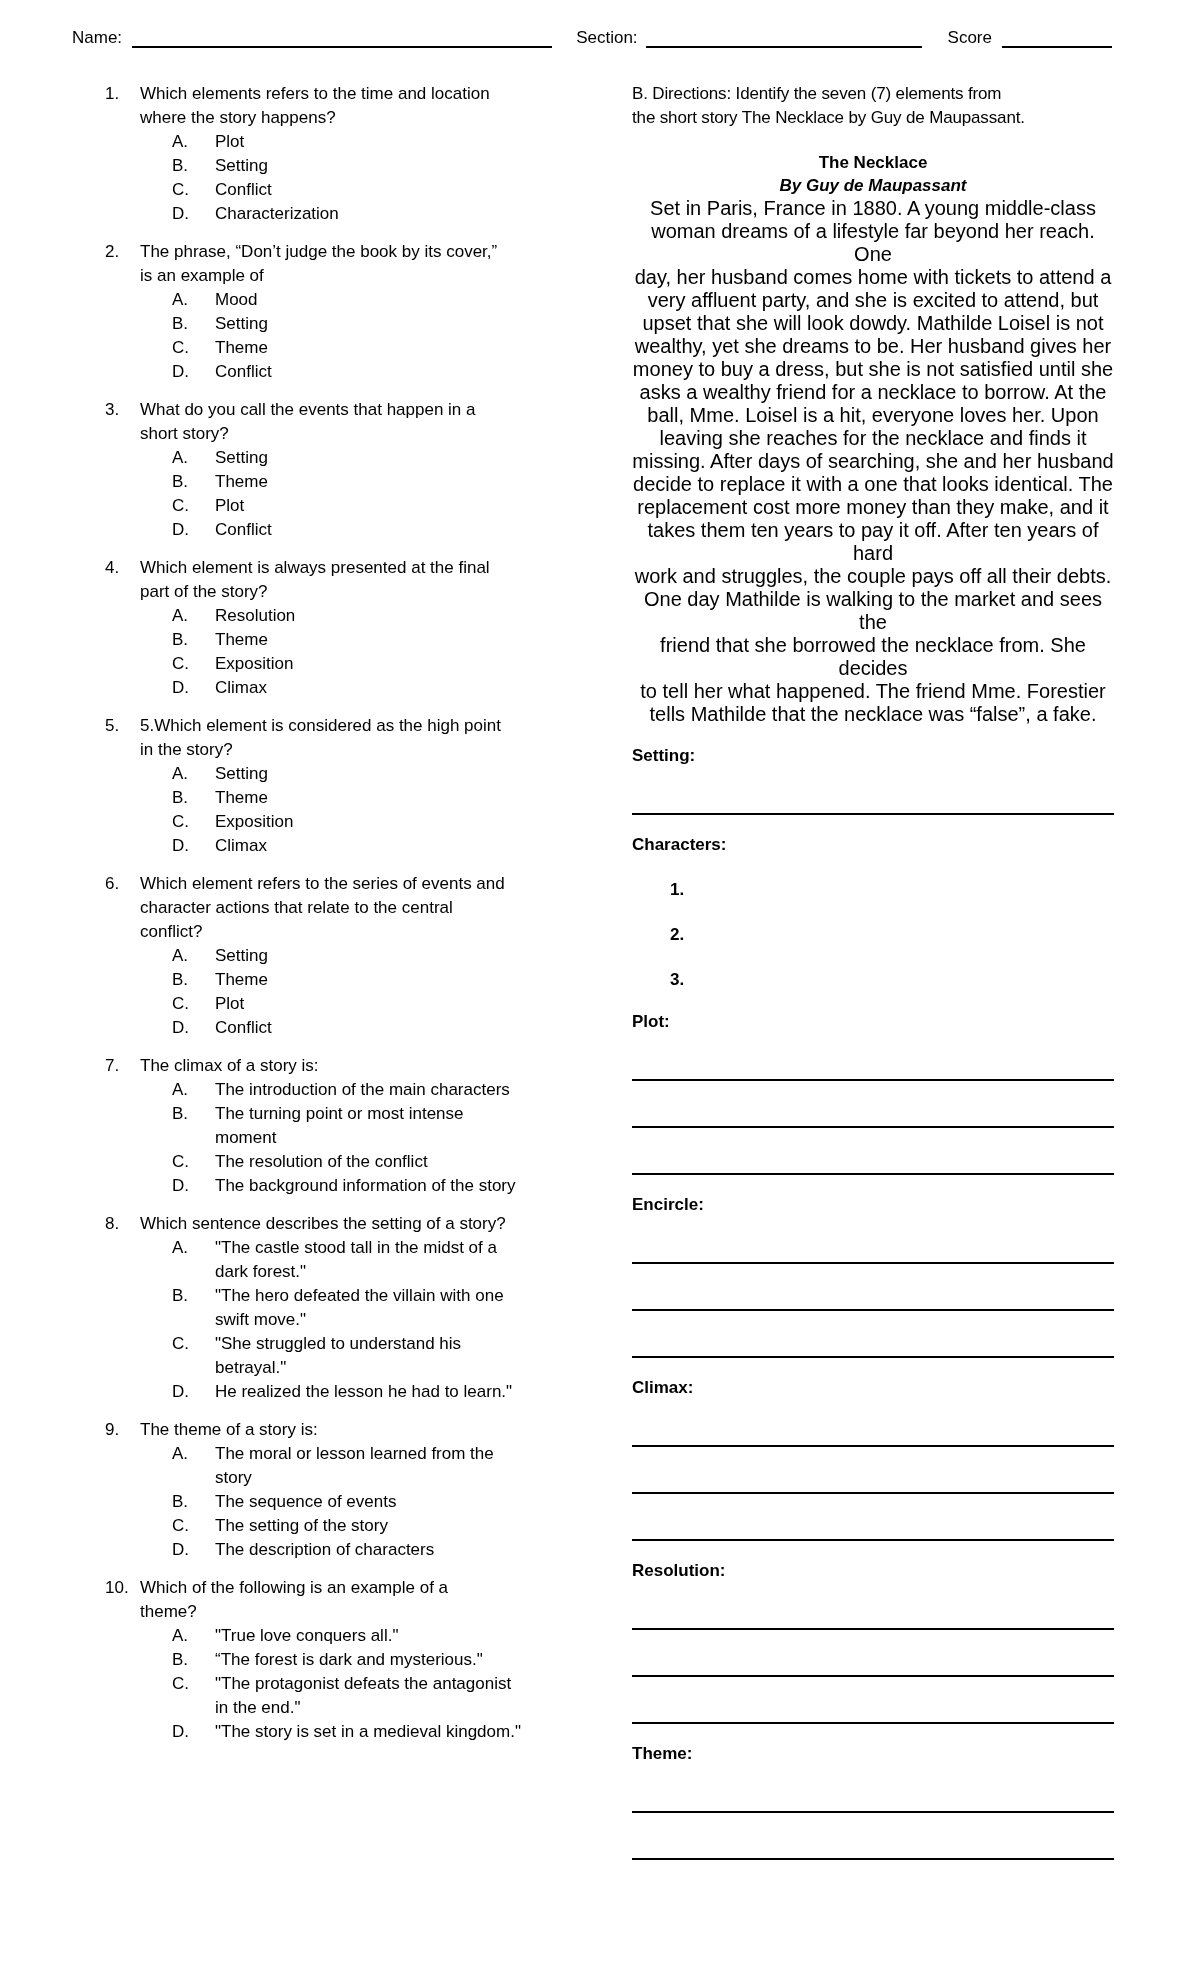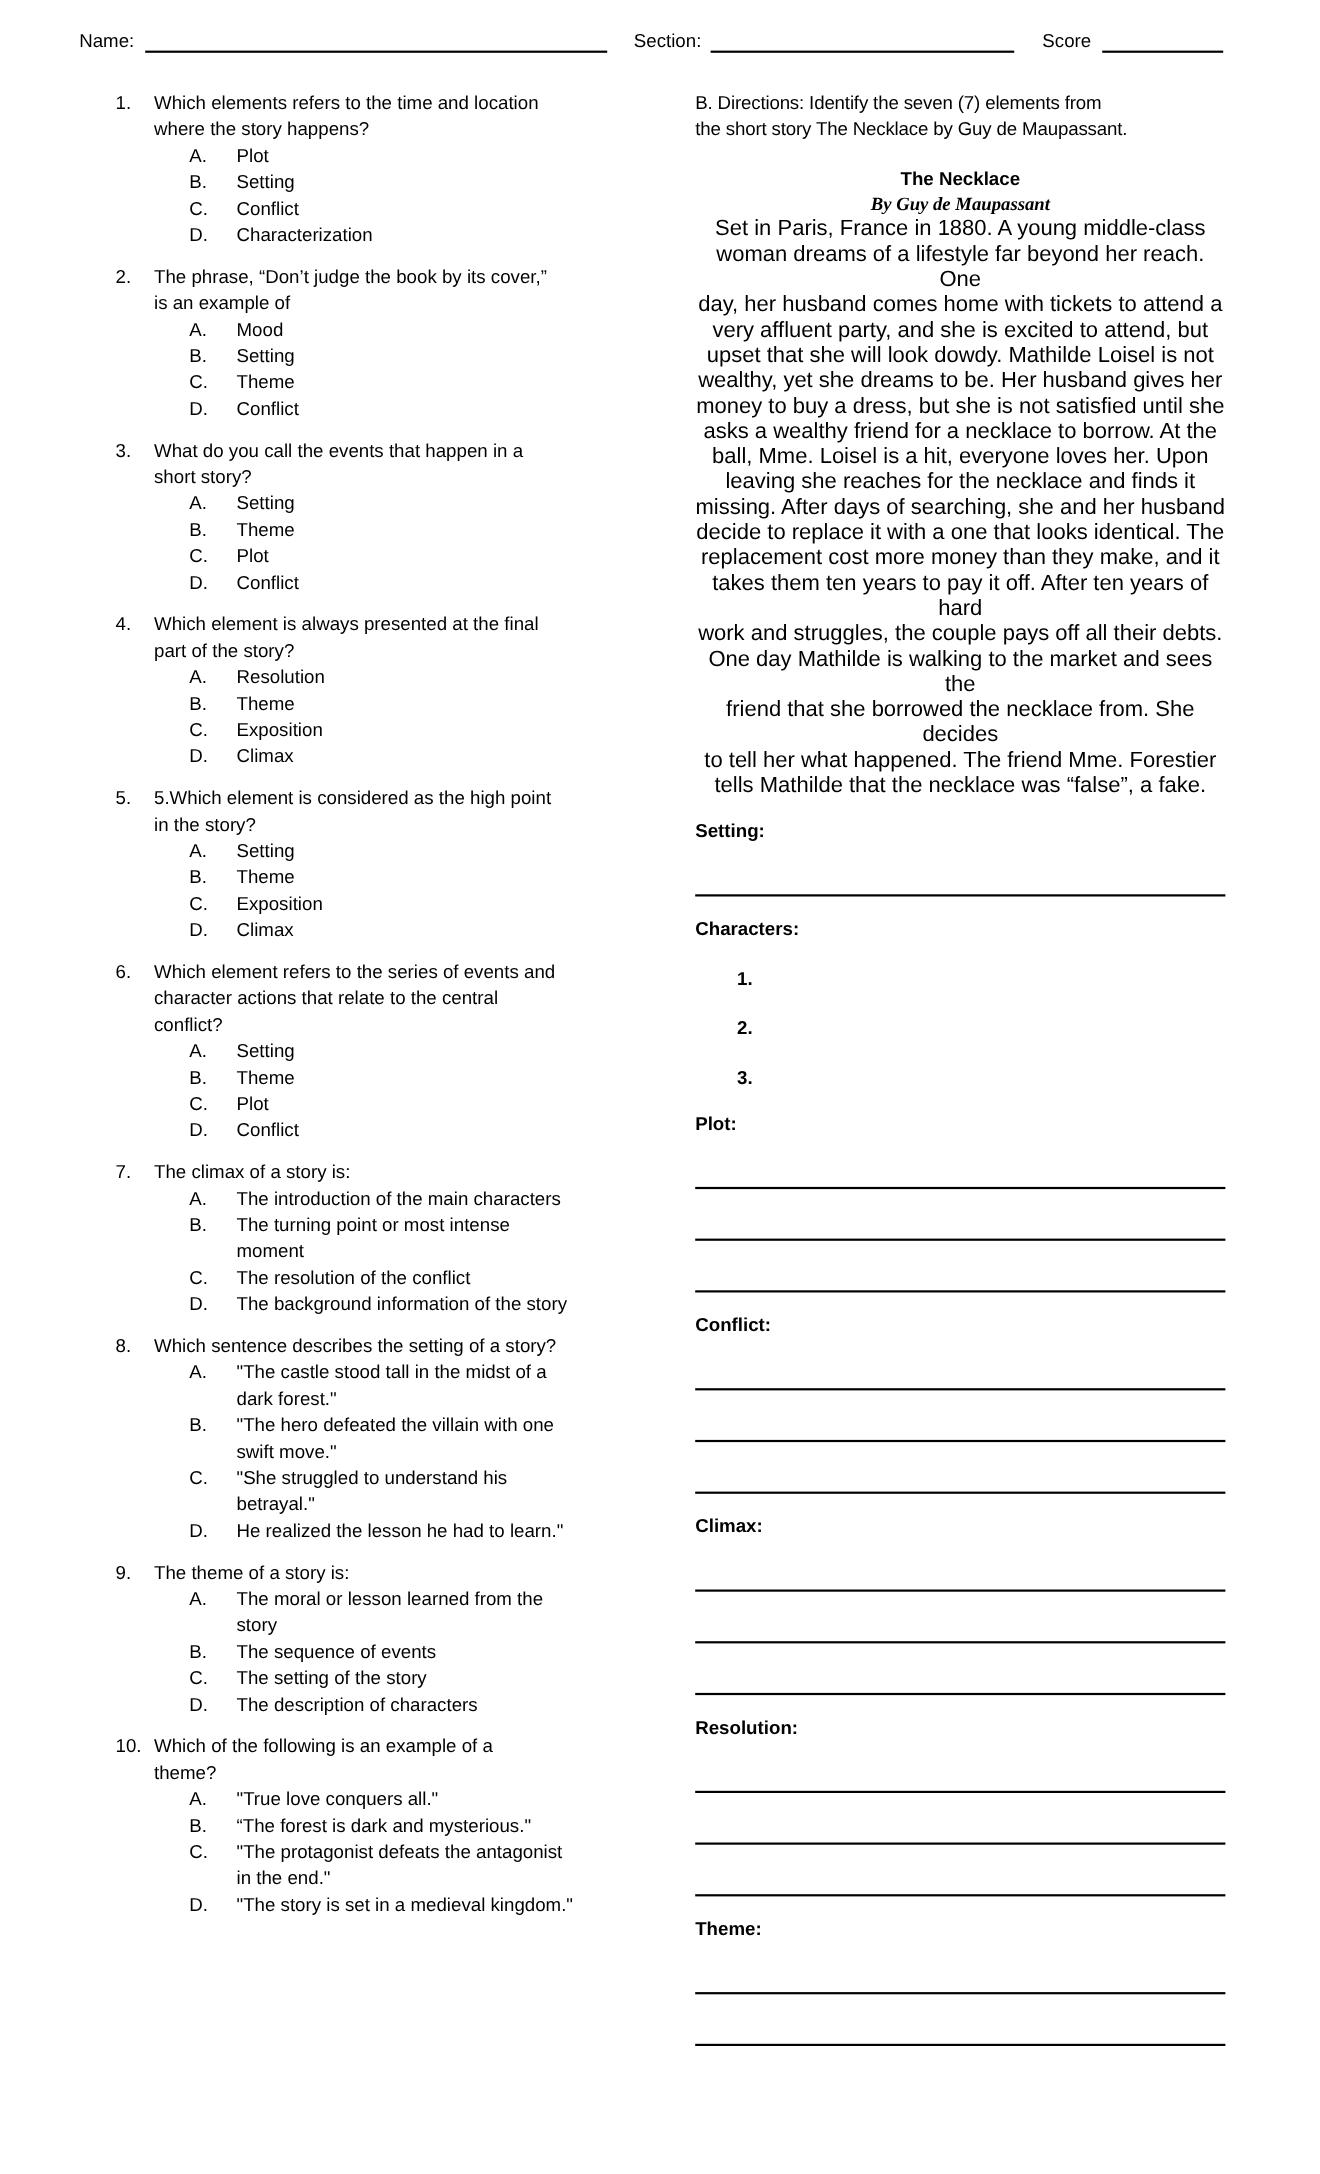--- a/index.html
+++ b/index.html
@@ -26,21 +26,21 @@
   .question{margin-bottom:14px;}
   .qhead{display:flex;line-height:24px;}
   .qnum{margin-left:33px;width:35px;flex:none;}
   .qtext{width:410px;}
   .option{display:flex;line-height:24px;}
   .opt-letter{margin-left:100px;width:43px;flex:none;}
   .opt-text{width:345px;}
   
   .b-heading{font-weight:normal;line-height:24px;letter-spacing:-0.15px;}
   .story-title{font-weight:bold;text-align:center;margin-top:21px;line-height:23px;}
-  .story-byline{font-weight:bold;font-style:italic;text-align:center;line-height:23px;font-family:Liberation Serif, serif;}
+  .story-byline{font-weight:bold;font-style:italic;text-align:center;line-height:23px;}
   .story{text-align:center;line-height:23px;font-size:20px;}
   .field-label{font-weight:bold;margin-top:18px;line-height:24px;}
   .char-item{font-weight:bold;margin-left:38px;margin-top:21px;line-height:24px;}
   .blank-line{height:45px;border-bottom:2px solid #000;}
 </style>
 </head>
 <body>
 
 <div class="page">
 
@@ -341,21 +341,21 @@
           <div class="field-label">Setting:</div>
           <div class="blank-line"></div>
           <div class="field-label">Characters:</div>
           <div class="char-item">1.</div>
           <div class="char-item">2.</div>
           <div class="char-item">3.</div>
           <div class="field-label">Plot:</div>
           <div class="blank-line"></div>
           <div class="blank-line"></div>
           <div class="blank-line"></div>
-          <div class="field-label">Conflict:</div>
+          <div class="field-label">Encircle:</div>
           <div class="blank-line"></div>
           <div class="blank-line"></div>
           <div class="blank-line"></div>
           <div class="field-label">Climax:</div>
           <div class="blank-line"></div>
           <div class="blank-line"></div>
           <div class="blank-line"></div>
           <div class="field-label">Resolution:</div>
           <div class="blank-line"></div>
           <div class="blank-line"></div>

